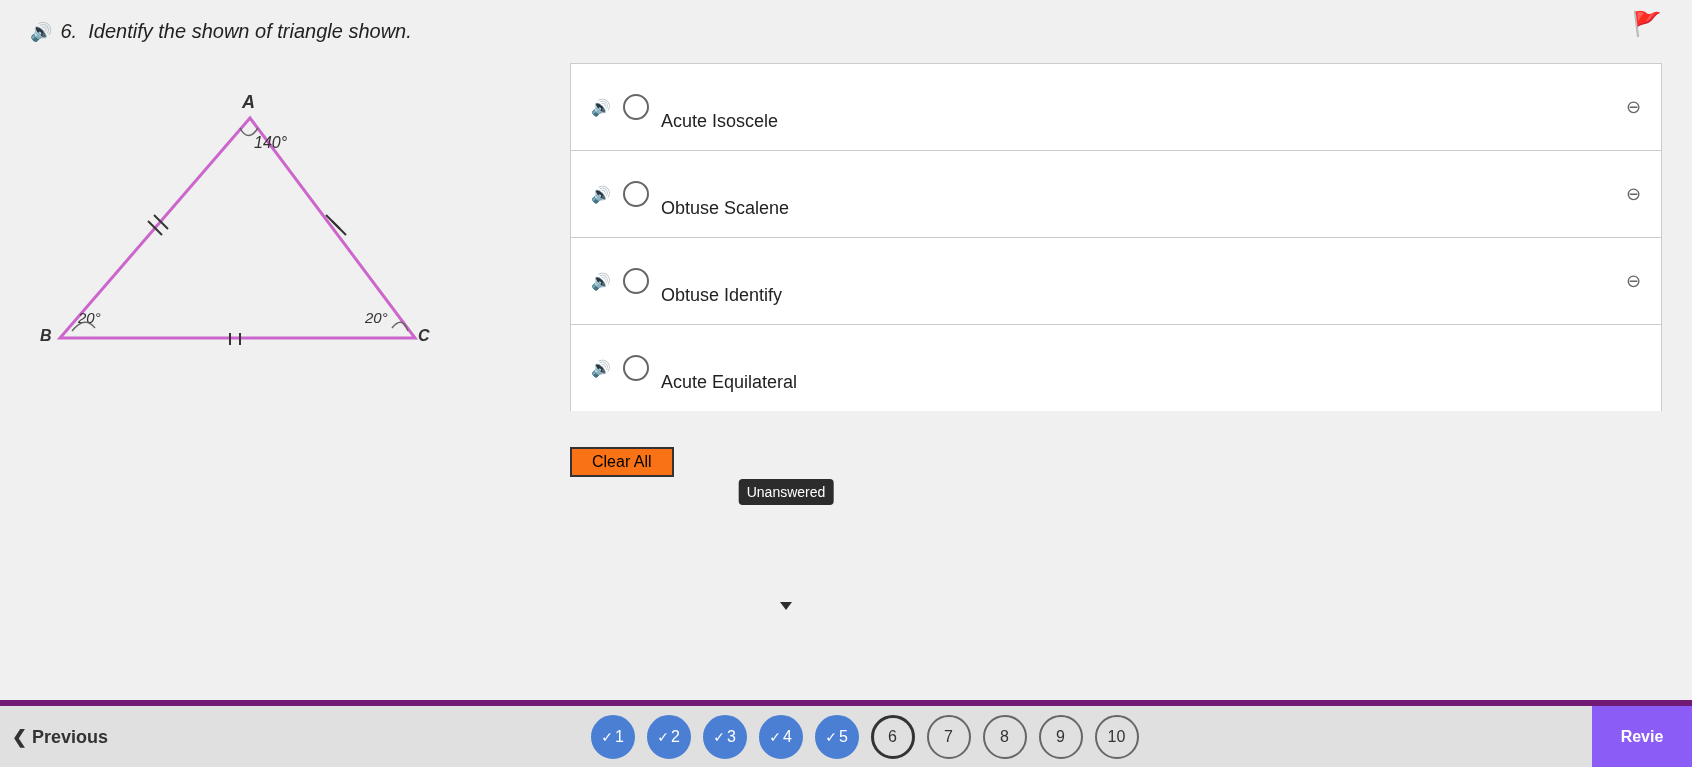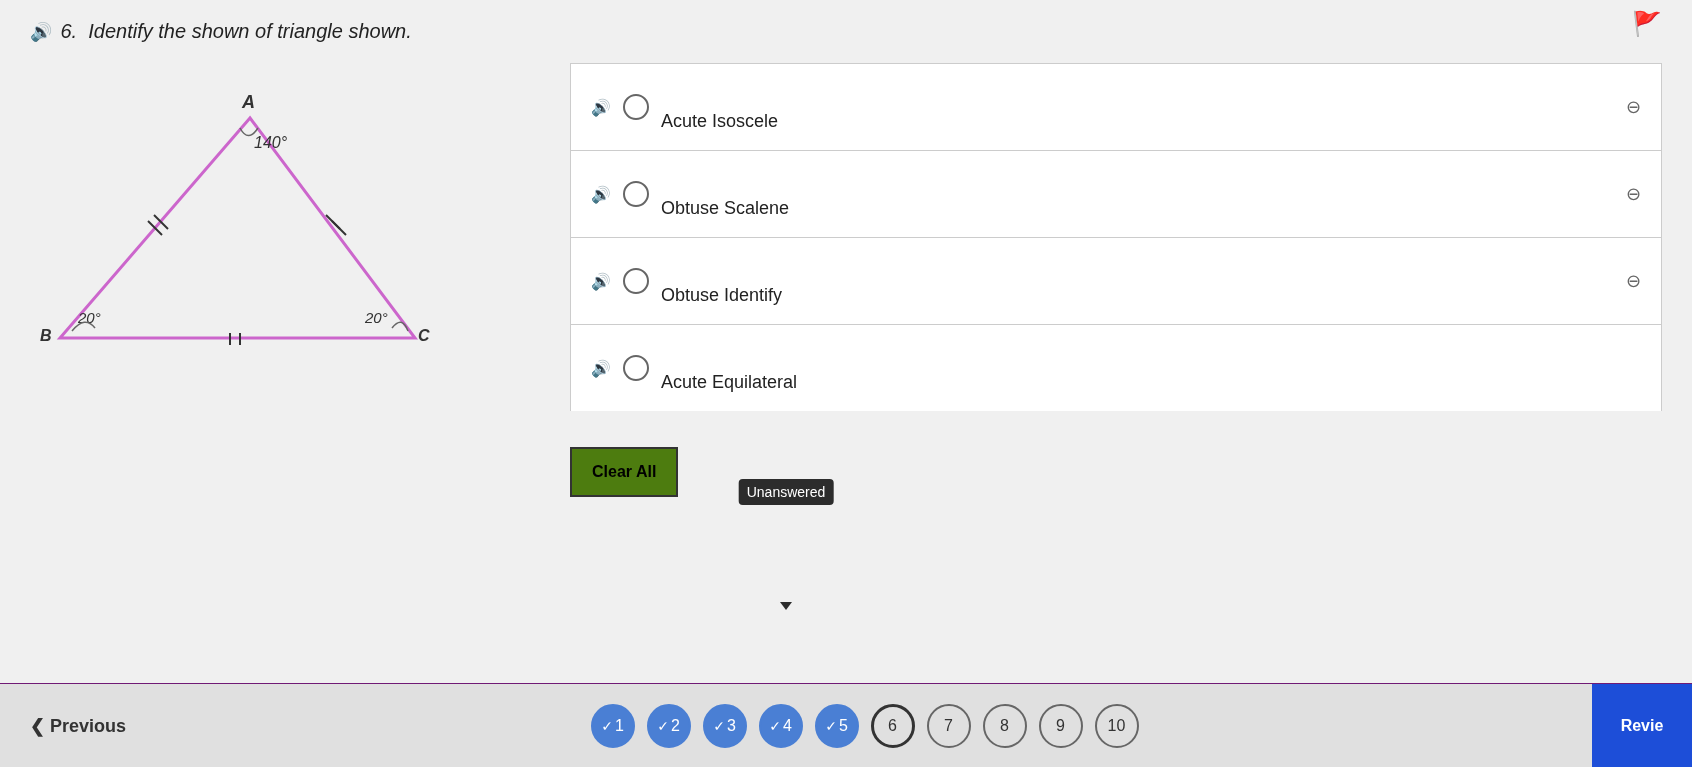--- a/index.html
+++ b/index.html
@@ -97,52 +97,52 @@
     }
 
     .answer-option .collapse-btn {
       margin-left: auto;
       color: #666;
       font-size: 18px;
     }
 
     .clear-all-btn {
       margin-top: 20px;
-      background: #4d7c0f;
+      background: #f97316;
       border: 2px solid #333;
-      padding: 14px 20px;
+      padding: 4px 20px;
       font-size: 16px;
       cursor: pointer;
-      font-weight: bold;
+      font-weight: normal;
     }
 
     .unanswered-tooltip {
       background: #2c2c2c;
       color: #fff;
       padding: 5px 8px;
       border-radius: 4px;
       font-size: 14px;
       position: absolute;
       bottom: 105px;
       left: 50%;
       transform: translateX(-50%);
     }
 
     
     .bottom-bar {
       position: absolute;
       bottom: 0;
       left: 0;
       width: 100%;
-      height: 84px;
+      height: 67px;
       background: #e0e0e0;
-      border-top: 1px solid #701a75;
-      display: flex;
-      align-items: center;
-      padding: 0 30px;
+      border-top: 6px solid #701a75;
+      display: flex;
+      align-items: center;
+      padding: 0 12px;
       gap: 20px;
     }
 
     .prev-btn, .next-btn {
       font-size: 18px;
       color: #333;
       cursor: pointer;
       background: none;
       border: none;
       font-weight: bold;
@@ -184,21 +184,21 @@
     }
 
     .nav-item.current {
       border-color: #333;
       border-width: 3px;
       background: #e0e0e0;
       color: #333;
     }
 
     .review-btn {
-      background: #1d4ed8;
+      background: #8b5cf6;
       color: #fff;
       border: none;
       padding: 10px 20px;
       font-size: 16px;
       cursor: pointer;
       font-weight: bold;
       position: absolute;
       right: 0;
       top: 0;
       height: 100%;

